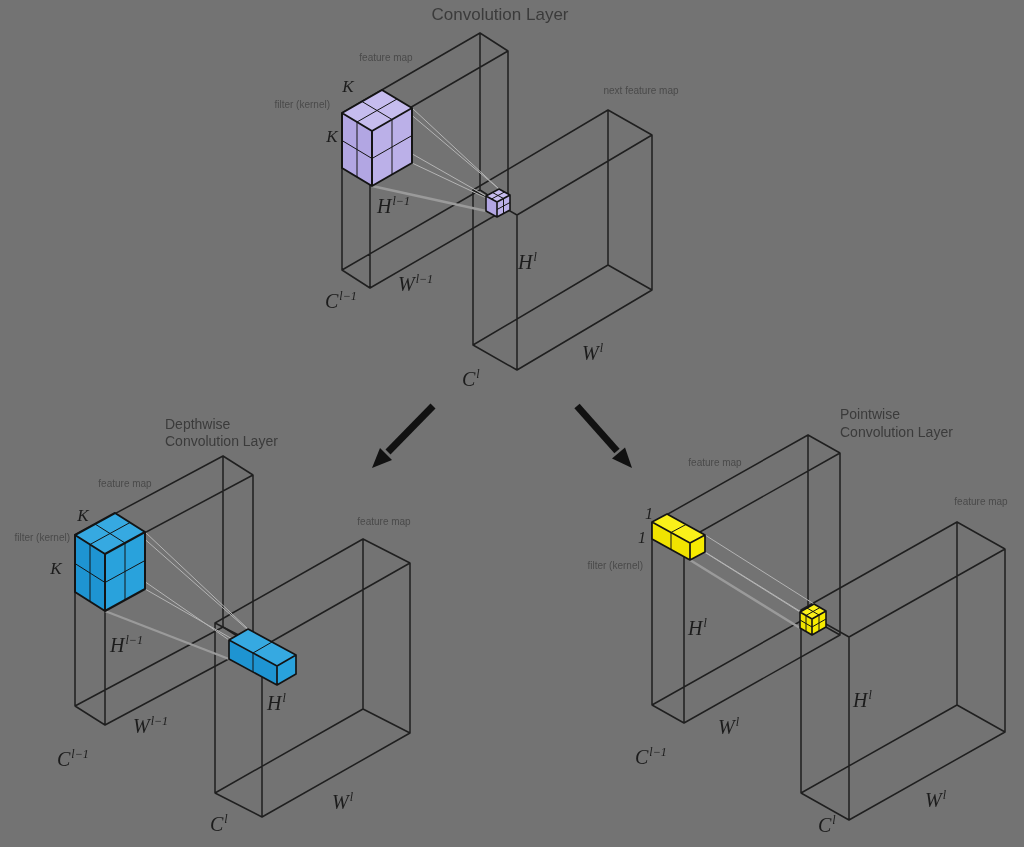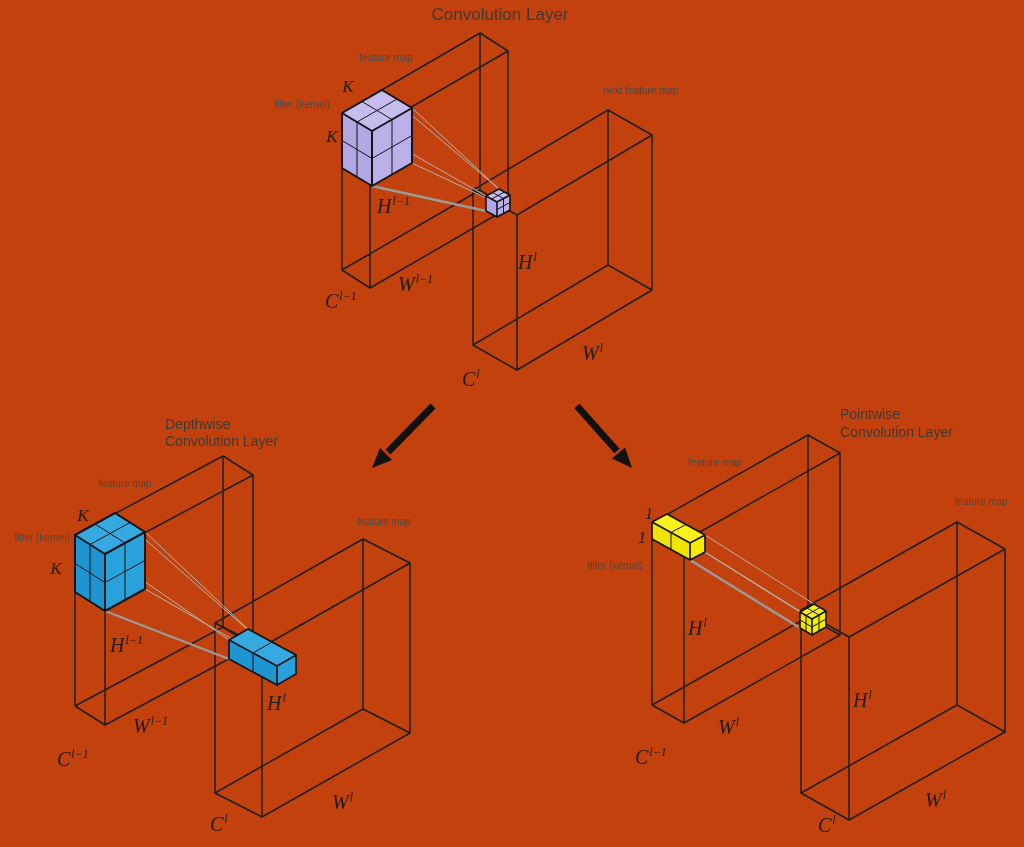--- a/index.html
+++ b/index.html
@@ -1,16 +1,16 @@
 <!DOCTYPE html>
 <html><head>
 <meta charset="utf-8">
 <style>
   html,body{margin:0;padding:0;background:#ffffff;}
-  .stage{position:relative;width:1024px;height:847px;background:#c2410c;
+  .stage{position:relative;width:1024px;height:847px;background:#737373;
          font-family:"Liberation Sans",sans-serif;overflow:hidden;}
   .stage svg{position:absolute;left:0;top:0;}
   .wire{fill:none;stroke:#1f1f1f;stroke-width:1.5;stroke-linejoin:round;}
   .cube-edge{fill:none;stroke:#141414;stroke-width:2;stroke-linejoin:round;}
   .subdiv{fill:none;stroke:#141414;stroke-width:1;}
   .proj{stroke:#b4b4b4;stroke-width:1;}
   .proj-thick{stroke:#9a9a9a;stroke-width:2.4;}
   .arrow-shaft{stroke:#111111;stroke-width:7;}
   .arrow-head{fill:#111111;stroke:none;}
   .title{font-size:17px;fill:#3b3b3b;}

